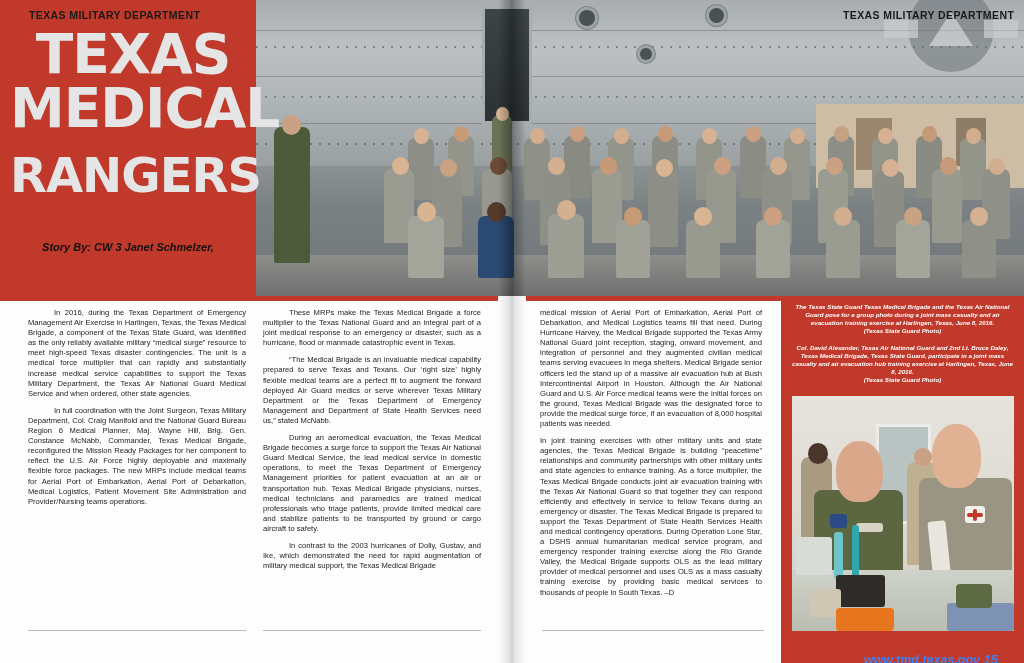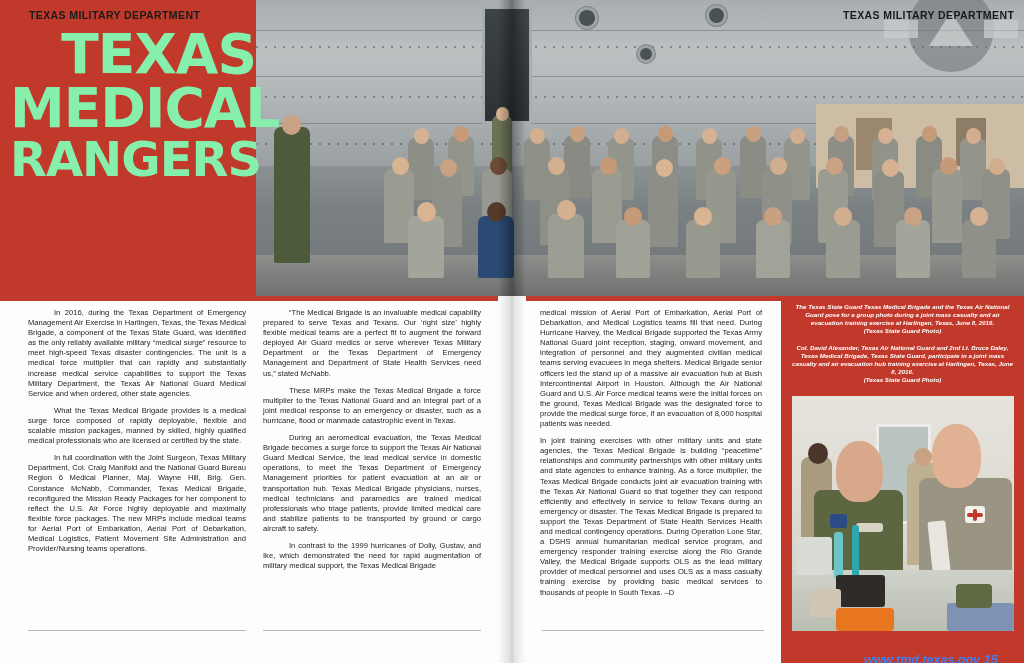--- a/index.html
+++ b/index.html
@@ -35,24 +35,24 @@
   .bldg{position:absolute;background:#c9b79c;}
 
   
   .crowd{position:absolute;left:0;bottom:6%;width:100%;height:66%;}
   .fig{position:absolute;bottom:0;border-radius:7px 7px 2px 2px;}
   .head{position:absolute;border-radius:50%;}
 
   
   .title-block{position:absolute;left:0;top:0;width:256px;height:296px;background:#c0392b;}
   .kicker{position:absolute;left:29px;top:9px;font-size:10.5px;font-weight:bold;letter-spacing:.4px;color:#1a1a1a;}
-  .bigtitle{position:absolute;left:10px;top:28px;width:246px;color:#86efac;font-weight:bold;
-    font-family:"DejaVu Sans","Liberation Sans",sans-serif;line-height:.98;text-align:right;}
+  .bigtitle{position:absolute;left:10px;top:28px;width:246px;color:#e5e5e5;font-weight:bold;
+    font-family:"DejaVu Sans","Liberation Sans",sans-serif;line-height:.98;text-align:center;}
   .bigtitle span{display:block;font-size:55px;letter-spacing:-1px;}
-  .bigtitle span.l3{font-size:48px;}
+  .bigtitle span.l3{font-size:48px;margin-top:16px;}
   .byline{position:absolute;left:0;top:240px;width:256px;text-align:center;color:#111;
     font-style:italic;font-weight:bold;font-size:11px;line-height:1.35;}
 
   .kicker-right{position:absolute;left:843px;top:9px;font-size:10.5px;font-weight:bold;letter-spacing:.4px;color:#1a1a1a;z-index:6;}
 
   
   .rule-red{position:absolute;height:5px;background:#c0392b;}
 
   
   .col{position:absolute;font-size:7.6px;line-height:1.33;color:#1d1d1b;text-align:justify;
@@ -211,39 +211,39 @@
   <div class="spine-hero"></div>
 
   <div class="title-block">
     <div class="kicker">TEXAS MILITARY DEPARTMENT</div>
     <div class="bigtitle">
       <span class="l1">TEXAS</span>
       <span class="l2">MEDICAL</span>
       <span class="l3">RANGERS</span>
     </div>
     <div class="byline">
+      <div>Story By: CW 3 Janet Schmelzer,</div>
     </div>
   </div>
 
   <div class="kicker-right">TEXAS MILITARY DEPARTMENT</div>
 
   <div class="rule-red" style="left:0;top:296px;width:498px;"></div>
   <div class="rule-red" style="left:526px;top:296px;width:255px;"></div>
 
   <div class="col" style="left:28px;top:308px;width:218px;">
     <p>In 2016, during the Texas Department of Emergency Management Air Exercise in Harlingen, Texas, the Texas Medical Brigade, a component of the Texas State Guard, was identified as the only reliably available military “medical surge” resource to meet high-speed Texas disaster contingencies. The unit is a medical force multiplier that can rapidly and substantially increase medical service capabilities to support the Texas Military Department, the Texas Air National Guard Medical Service and when ordered, other state agencies.</p>
-    <p>What the Texas Medical Brigade provides is a medical surge force composed of rapidly deployable, flexible and scalable mission packages, manned by skilled, highly qualified medical professionals who are licensed or certified by the state.</p>
     <p>In full coordination with the Joint Surgeon, Texas Military Department, Col. Craig Manifold and the National Guard Bureau Region 6 Medical Planner, Maj. Wayne Hill, Brig. Gen. Constance McNabb, Commander, Texas Medical Brigade, reconfigured the Mission Ready Packages for her component to reflect the U.S. Air Force highly deployable and maximally flexible force packages.   The new MRPs include medical teams for Aerial Port of Embarkation, Aerial Port of Debarkation, Medical Logistics, Patient Movement Site Administration and Provider/Nursing teams operations.</p>
   </div>
 
   <div class="col" style="left:263px;top:308px;width:218px;">
+    <p>These MRPs make the Texas Medical Brigade a force multiplier to the Texas National Guard and an integral part of a joint medical response to an emergency or disaster, such as a hurricane, flood or manmade catastrophic event in Texas.</p>
     <p>“The Medical Brigade is an invaluable medical capability prepared to serve Texas and Texans.  Our ‘right size’ highly flexible medical teams are a perfect fit to augment the forward deployed Air Guard medics or serve wherever Texas Military Department or the Texas Department of Emergency Management and Department of State Health Services need us,” stated McNabb.</p>
-    <p>These MRPs make the Texas Medical Brigade a force multiplier to the Texas National Guard and an integral part of a joint medical response to an emergency or disaster, such as a hurricane, flood or manmade catastrophic event in Texas.</p>
     <p>During an aeromedical evacuation, the Texas Medical Brigade becomes a surge force to support the Texas Air National Guard Medical Service, the lead medical service in domestic operations, to meet the Texas Department of Emergency Management priorities for patient evacuation at an air or transportation hub.  Texas Medical Brigade physicians, nurses, medical technicians and paramedics are trained medical professionals who triage patients, provide limited medical care and stabilize patients to be transported by ground or cargo aircraft to safety.</p>
-    <p>In contrast to the 1999 hurricanes of Dolly, Gustav, and Ike, which demonstrated the need for rapid augmentation of military medical support, the Texas Medical Brigade</p>
+    <p>In contrast to the 2003 hurricanes of Dolly, Gustav, and Ike, which demonstrated the need for rapid augmentation of military medical support, the Texas Medical Brigade</p>
   </div>
 
   <div class="col" style="left:540px;top:308px;width:222px;">
     <p class="noind">medical mission of Aerial Port of Embarkation, Aerial Port of Debarkation, and Medical Logistics teams fill that need.  During Hurricane Harvey, the Medical Brigade supported the Texas Army National Guard joint reception, staging, onward movement, and integration of personnel and they augmented civilian medical teams serving evacuees in mega shelters.  Medical Brigade senior officers led the stand up of a massive air evacuation hub at Bush Intercontinental Airport in Houston.  Although the Air National Guard and U.S. Air Force medical teams were the initial forces on the ground, Texas Medical Brigade was the designated force to provide the medical surge force, if an evacuation of 8,000 hospital patients was needed.</p>
     <p class="noind">In joint training exercises with other military units and state agencies, the Texas Medical Brigade is building “peacetime” relationships and community partnerships with other military units and state agencies to enhance training.  As a force multiplier, the Texas Medical Brigade conducts joint air evacuation training with the Texas Air National Guard so that together they can respond efficiently and effectively in service to fellow Texans during an emergency or disaster.   The Texas Medical Brigade is prepared to support the Texas Department of State Health Services Health and medical contingency operations.  During Operation Lone Star, a DSHS annual humanitarian medical service program, and emergency responder training exercise along the Rio Grande Valley, the Medical Brigade supports OLS as the lead military provider of medical personnel and uses OLS as a mass casualty training exercise by providing basic medical services to thousands of people in South Texas. –D</p>
   </div>
 
   <div class="hr-thin" style="left:28px;top:630px;width:218px;"></div>
   <div class="hr-thin" style="left:263px;top:630px;width:218px;"></div>
   <div class="hr-thin" style="left:542px;top:630px;width:222px;"></div>

